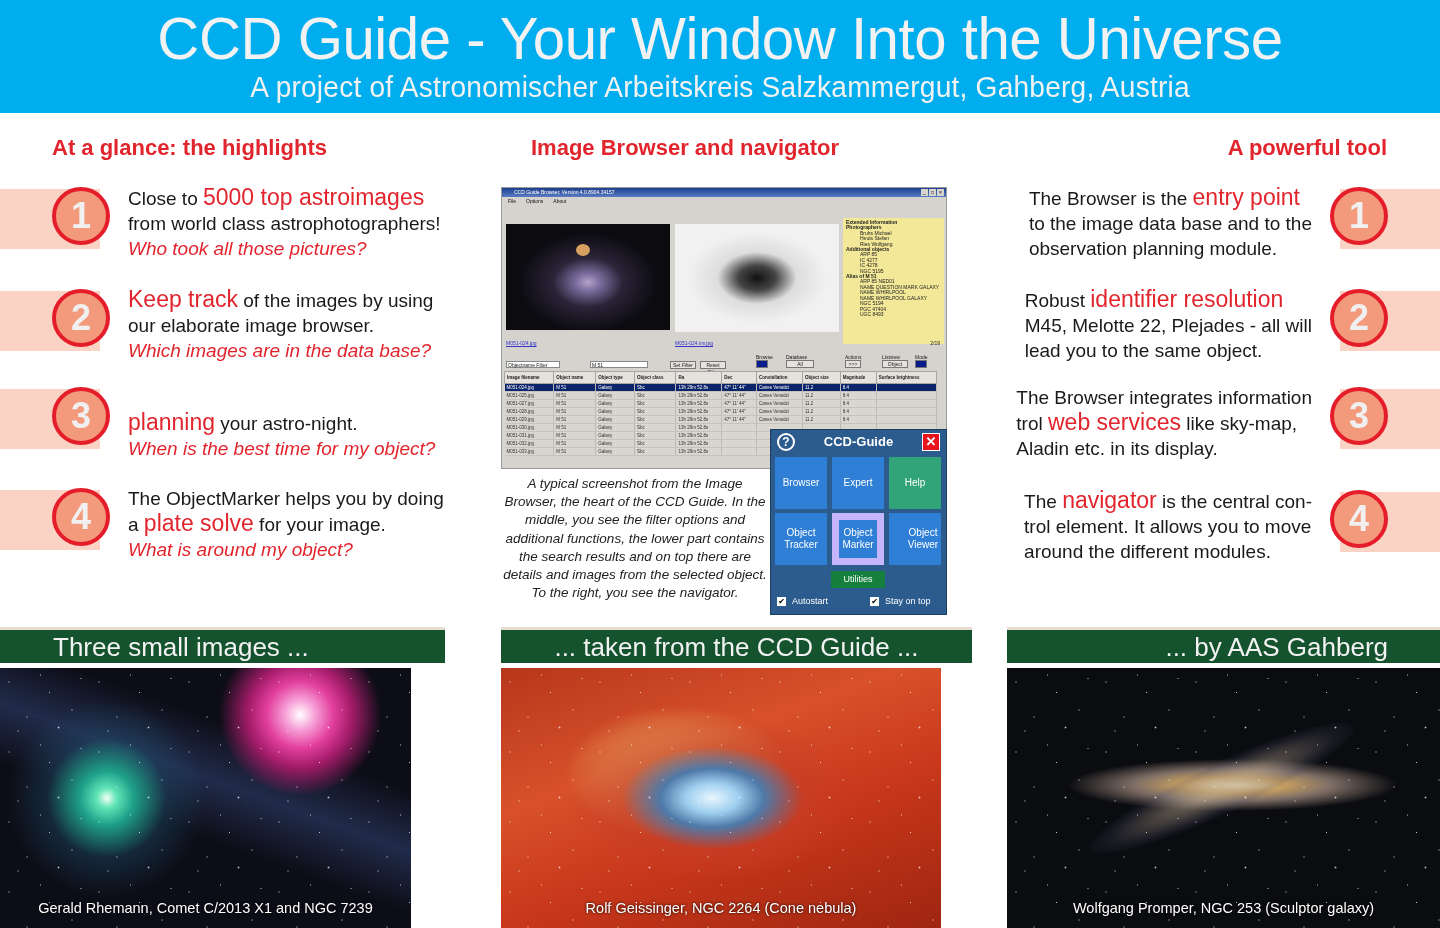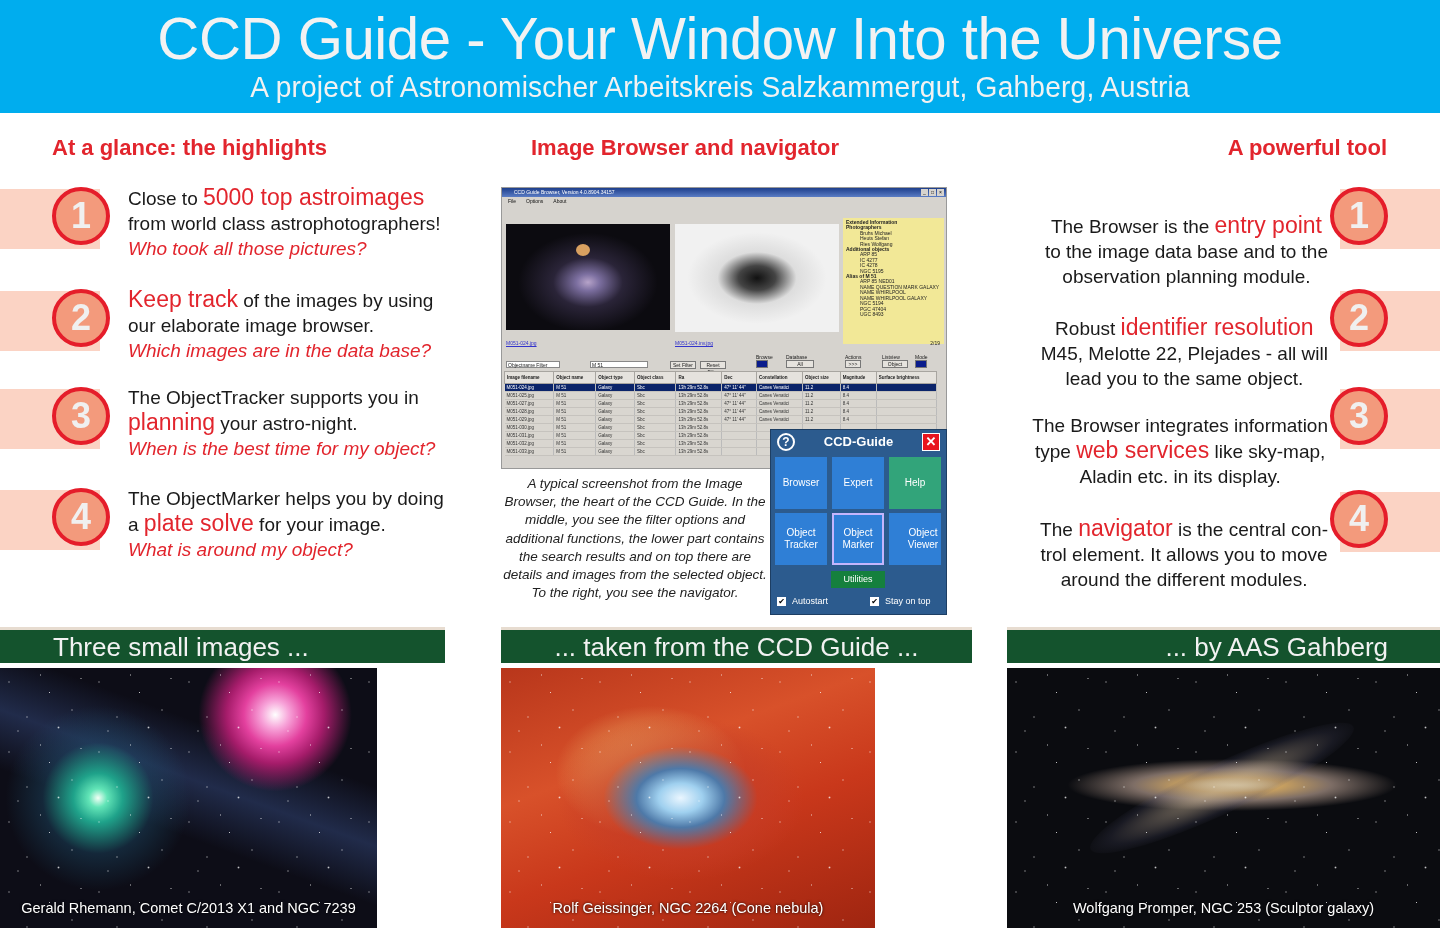--- a/index.html
+++ b/index.html
@@ -21,21 +21,21 @@
   .item .text { position: absolute; font-size: 19px; line-height: 25px; white-space: nowrap; }
   .item .text .hl { color: #e2252d; font-size: 23px; }
   .item .text .q { color: #e2252d; font-style: italic; display: block; }
 
   .left .band { left: 0; }
   .left .circle { left: 52px; }
   .left .text { left: 128px; top: -4px; }
 
   .right .band { right: 0; }
   .right .circle { right: 52px; }
-  .right .text { right: 112px; top: -4px; text-align: center; margin-top: 28px; }
+  .right .text { right: 128px; top: -4px; text-align: left; }
 
   
   .shot { position: absolute; left: 501px; top: 187px; width: 446px; height: 282px; background: #d6d3ce; border: 1px solid #999; overflow: hidden; font-size: 5px; }
   .shot .tb { height: 9px; background: linear-gradient(#1d3e8c,#5a7cc4); color: #fff; font-size: 5px; padding-left: 12px; line-height: 9px; position: relative; }
   .shot .tb .ctrls { position: absolute; right: 2px; top: 1px; display: flex; gap: 1px; }
   .shot .tb .ctrls span { width: 7px; height: 7px; background: #d6d3ce; color: #000; font-size: 5px; line-height: 7px; text-align: center; }
   .shot .menu { height: 9px; display: flex; gap: 10px; padding-left: 6px; line-height: 9px; color: #111; }
   .shot .img1 { position: absolute; left: 4px; top: 36px; width: 164px; height: 106px; background: radial-gradient(ellipse at 50% 55%, #b6a3c9 0%, #7c6fa0 10%, #2a2438 30%, #0c0b10 60%); }
   .shot .img1::after { content: ""; position: absolute; left: 70px; top: 20px; width: 14px; height: 12px; border-radius: 50%; background: #d8a060; }
   .shot .img2 { position: absolute; left: 173px; top: 36px; width: 164px; height: 108px; background: radial-gradient(ellipse at 50% 50%, #111 0%, #444 16%, #ddd 34%, #f1f1f1 60%); }
@@ -53,40 +53,40 @@
   .shot td { border-right: 1px solid #bbb; border-bottom: 1px solid #c6c3be; height: 8px; padding: 0 2px; font-size: 4.5px; color: #333; white-space: nowrap; }
   .shot tr.sel td { background: #0b246a; color: #fff; }
 
   
   .nav { position: absolute; left: 770px; top: 429px; width: 177px; height: 186px; background: #2c5b8e; border: 1px solid #1d3e63; }
   .nav .head { height: 24px; position: relative; color: #fff; text-align: center; font-weight: bold; font-size: 13px; line-height: 24px; }
   .nav .help { position: absolute; left: 6px; top: 3px; width: 18px; height: 18px; border: 2px solid #fff; border-radius: 50%; font-size: 12px; line-height: 14px; text-align: center; }
   .nav .close { position: absolute; right: 6px; top: 3px; width: 18px; height: 18px; background: #e8141d; border: 1px solid #fff; font-size: 13px; line-height: 16px; text-align: center; }
   .nav .tile { position: absolute; width: 52px; height: 52px; background: #2f7fd6; color: #fff; font-size: 10px; text-align: center; display: flex; align-items: center; justify-content: center; line-height: 12px; }
   .nav .tile.green { background: #32a47a; }
-  .nav .tile.active { border: 2px solid #c4b5fd; }
+  .nav .tile.active { border: 7px solid #c4b5fd; }
   .nav .util { position: absolute; left: 60px; top: 141px; width: 54px; height: 17px; background: #15803d; color: #fff; font-size: 9px; text-align: center; line-height: 17px; }
   .nav .chk { position: absolute; top: 166px; color: #fff; font-size: 9px; display: flex; align-items: center; gap: 6px; }
   .nav .chk .box { width: 9px; height: 9px; background: #fff; color: #000; font-size: 8px; line-height: 9px; text-align: center; }
 
   .caption { position: absolute; left: 501px; top: 475px; width: 268px; text-align: center; font-style: italic; font-size: 13.5px; line-height: 18.2px; color: #222; }
 
   
   .bar { position: absolute; top: 627px; height: 36px; background: #14532d; color: #f2f2f2; font-size: 26px; line-height: 34px; border-top: 3px solid #e7dcd0; }
   .bar1 { left: 0; width: 445px; padding-left: 53px; }
   .bar2 { left: 501px; width: 471px; text-align: center; }
   .bar3 { left: 1007px; width: 433px; text-align: right; padding-right: 52px; }
 
   .photo { position: absolute; top: 668px; height: 260px; overflow: hidden; }
-  .ph1 { left: 0; width: 377px; background:
+  .ph1 { left: 0; width: 411px; background:
       radial-gradient(circle at 73% 18%, #ffffff 0%, #f7a2d8 4%, #e3409e 9%, #a51c6a 14%, rgba(40,20,50,0) 22%),
       radial-gradient(circle at 26% 50%, #f4fff6 0%, #62e5b7 3%, #1fa28a 8%, rgba(31,80,110,0.4) 18%, rgba(0,0,0,0) 30%),
       linear-gradient(200deg, rgba(0,0,0,0) 30%, rgba(70,100,170,0.35) 45%, rgba(0,0,0,0) 60%),
       #0d0d17; }
-  .ph2 { left: 501px; width: 374px; background:
+  .ph2 { left: 501px; width: 440px; background:
       radial-gradient(ellipse at 48% 50%, #eaf6ff 0%, #9fd0ef 8%, #4e79a8 16%, rgba(198,62,40,0.6) 28%, rgba(0,0,0,0) 45%),
       radial-gradient(ellipse at 40% 40%, #f0c070 0%, rgba(220,80,30,0) 30%),
       linear-gradient(160deg, #b8361b 0%, #d8512a 35%, #c9381b 60%, #9f2510 100%); }
   .ph3 { left: 1007px; width: 433px; background:
       radial-gradient(ellipse 38% 10% at 52% 45%, #f8eac0 0%, #c8a060 30%, #7e6e66 60%, rgba(0,0,0,0) 100%),
       #0b0c10; }
   .ph3::before { content: ""; position: absolute; left: 70px; top: 95px; width: 290px; height: 50px; border-radius: 50%; background: radial-gradient(ellipse, rgba(190,170,140,0.7), rgba(80,80,110,0.2) 60%, rgba(0,0,0,0) 75%); transform: rotate(-25deg); }
   .stars { position: absolute; inset: 0; background-image:
       radial-gradient(1px 1px at 10% 20%, #fff, transparent),
       radial-gradient(1px 1px at 30% 70%, #fff, transparent),
@@ -128,21 +128,21 @@
     <span class="hl">Keep track</span><span> of the images by using</span><br>
     <span>our elaborate image browser.</span>
     <span class="q">Which images are in the data base?</span>
   </div>
 </div>
 
 <div class="item left" style="top:389px;">
   <div class="band"></div>
   <div class="circle">3</div>
   <div class="text">
-    <span>The ObjectTracker supports you in</span><br>
+    <br>
     <span class="hl">planning</span><span> your astro-night.</span>
     <span class="q">When is the best time for my object?</span>
   </div>
 </div>
 
 <div class="item left" style="top:490px;">
   <div class="band"></div>
   <div class="circle">4</div>
   <div class="text">
     <span>The ObjectMarker helps you by doing</span><br>
@@ -169,21 +169,21 @@
     <span>M45, Melotte 22, Plejades - all will</span><br>
     <span>lead you to the same object.</span>
   </div>
 </div>
 
 <div class="item right" style="top:389px;right:0;width:460px;">
   <div class="band"></div>
   <div class="circle">3</div>
   <div class="text">
     <span>The Browser integrates information</span><br>
-    <span>type </span><span class="hl">web services</span><span> like sky-map,</span><br>
+    <span>trol </span><span class="hl">web services</span><span> like sky-map,</span><br>
     <span>Aladin etc. in its display.</span>
   </div>
 </div>
 
 <div class="item right" style="top:492px;right:0;width:460px;">
   <div class="band"></div>
   <div class="circle">4</div>
   <div class="text">
     <span>The </span><span class="hl">navigator</span><span> is the central con-</span><br>
     <span>trol element. It allows you to move</span><br>

